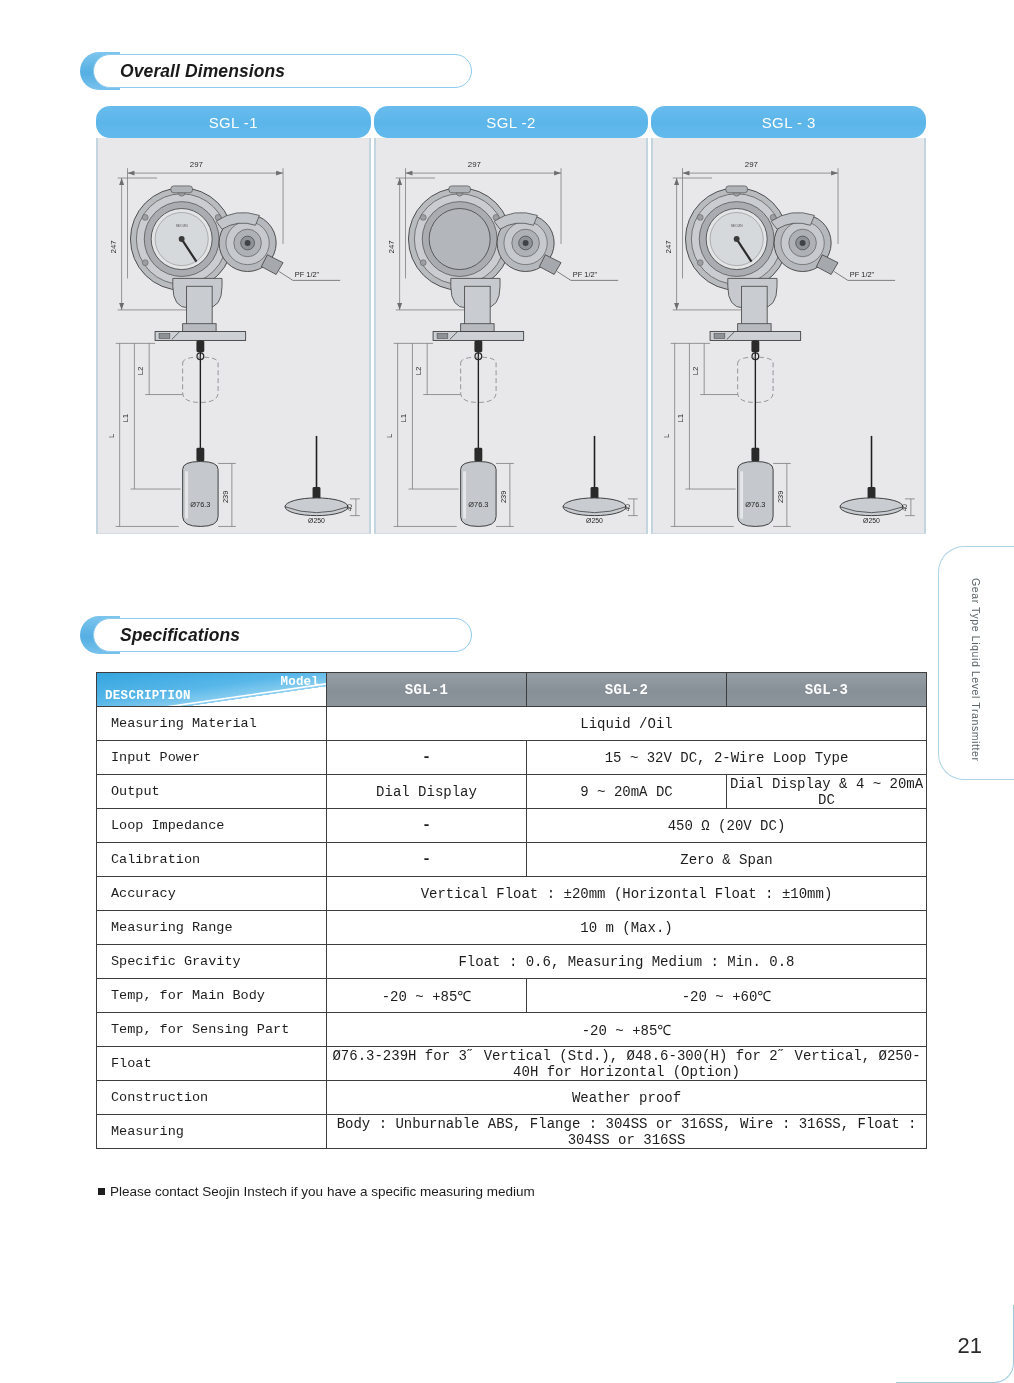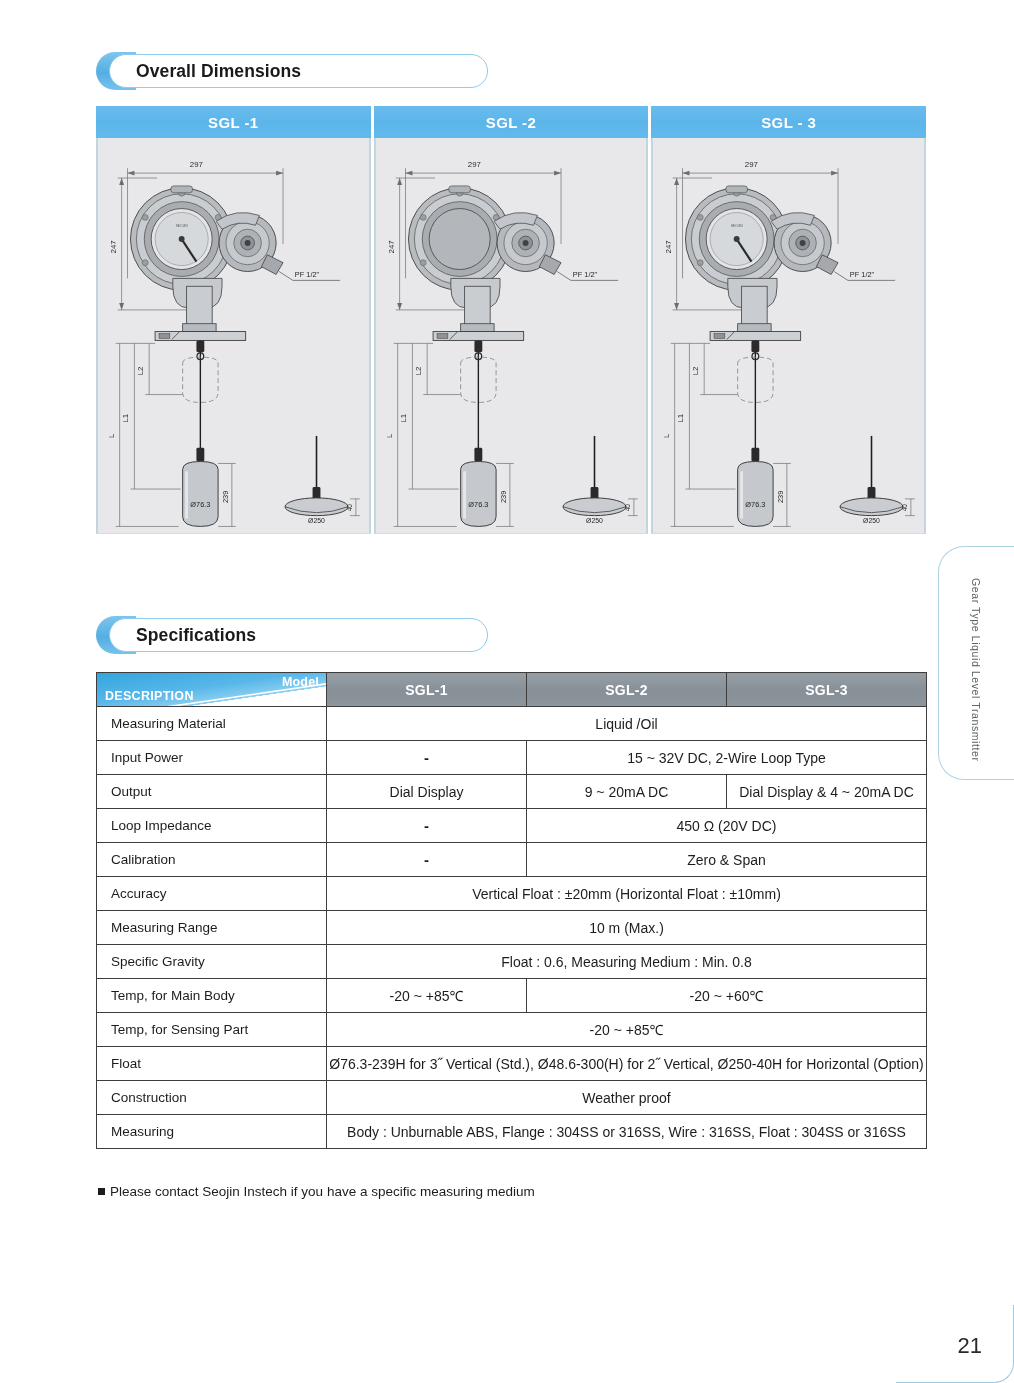--- a/index.html
+++ b/index.html
@@ -5,21 +5,21 @@
   * { box-sizing: border-box; margin: 0; padding: 0; }
   body {
     width: 1014px; height: 1383px;
     background: #ffffff;
     font-family: "Liberation Sans", sans-serif;
     position: relative;
     overflow: hidden;
   }
 
   
-  .pill-wrap { position: absolute; left: 96px; width: 392px; height: 38px; }
+  .pill-wrap { position: absolute; left: 80px; width: 392px; height: 38px; font-style: italic; }
   .pill-cap {
     position: absolute; left: 0; top: 0; width: 40px; height: 38px;
     background: linear-gradient(to bottom, #7ec6ee 0%, #55aee2 55%, #78c2ec 100%);
     border-radius: 19px 0 0 19px;
   }
   .pill-body {
     position: absolute; left: 13px; top: 2px; right: 0; height: 34px;
     background: #ffffff;
     border: 1.3px solid #8ecbee;
     border-radius: 17px;
@@ -30,35 +30,36 @@
     font-size: 17.5px; font-weight: bold; color: #1a1a1a; letter-spacing: .1px;
   }
 
   
   #dimensions-panel { position: absolute; left: 96px; top: 106px; width: 830px; height: 428px; }
   .dim-cols { display: flex; width: 100%; height: 100%; }
   .dim-col { flex: 1 1 0; display: flex; flex-direction: column; }
   .dim-col + .dim-col { margin-left: 3px; justify-content: space-between; }
   .dim-head {
     height: 32px; background: linear-gradient(to bottom,#69bced 0%, #5cb5e9 50%, #62b9ec 100%);
-    color: #fff; font-size: 15px; font-weight: bold;
+    color: #fff; font-size: 15px; font-weight: normal;
     display: flex; align-items: center; justify-content: center;
     letter-spacing: .4px;
+    border-radius: 14px;
   }
   .dim-body {
     flex: 1; background: #e8e8ea; position: relative; overflow: hidden;
     border-left: 2px solid #c3d5df; border-right: 2px solid #c3d5df;
     border-bottom: 1px solid #d3dde3;
   }
   .dim-svg { position: absolute; left: 0; top: 0; width: 100%; height: 100%; }
 
   
   #spec-table { position: absolute; left: 96px; top: 672px; width: 830px; }
   table { border-collapse: collapse; width: 100%; table-layout: fixed; }
-  td, th { border: 1px solid #3d3d3d; padding: 0; }
+  td, th { border: 1px solid #3d3d3d; padding: 0; font-family: Liberation Mono, monospace; }
 
   .hdr-desc {
     width: 230px; height: 34px; padding: 0; position: relative; overflow: hidden;
     background: #ffffff; border: 1px solid #3d3d3d;
   }
   .hdr-desc .diag {
     position: absolute; inset: 0;
     background: linear-gradient(to bottom right, #34a5df 0%, #58b7e9 45%, #8ed0f0 70%, #ffffff 70.5%, #ffffff 100%);
   }
   .hdr-desc .diagline {

